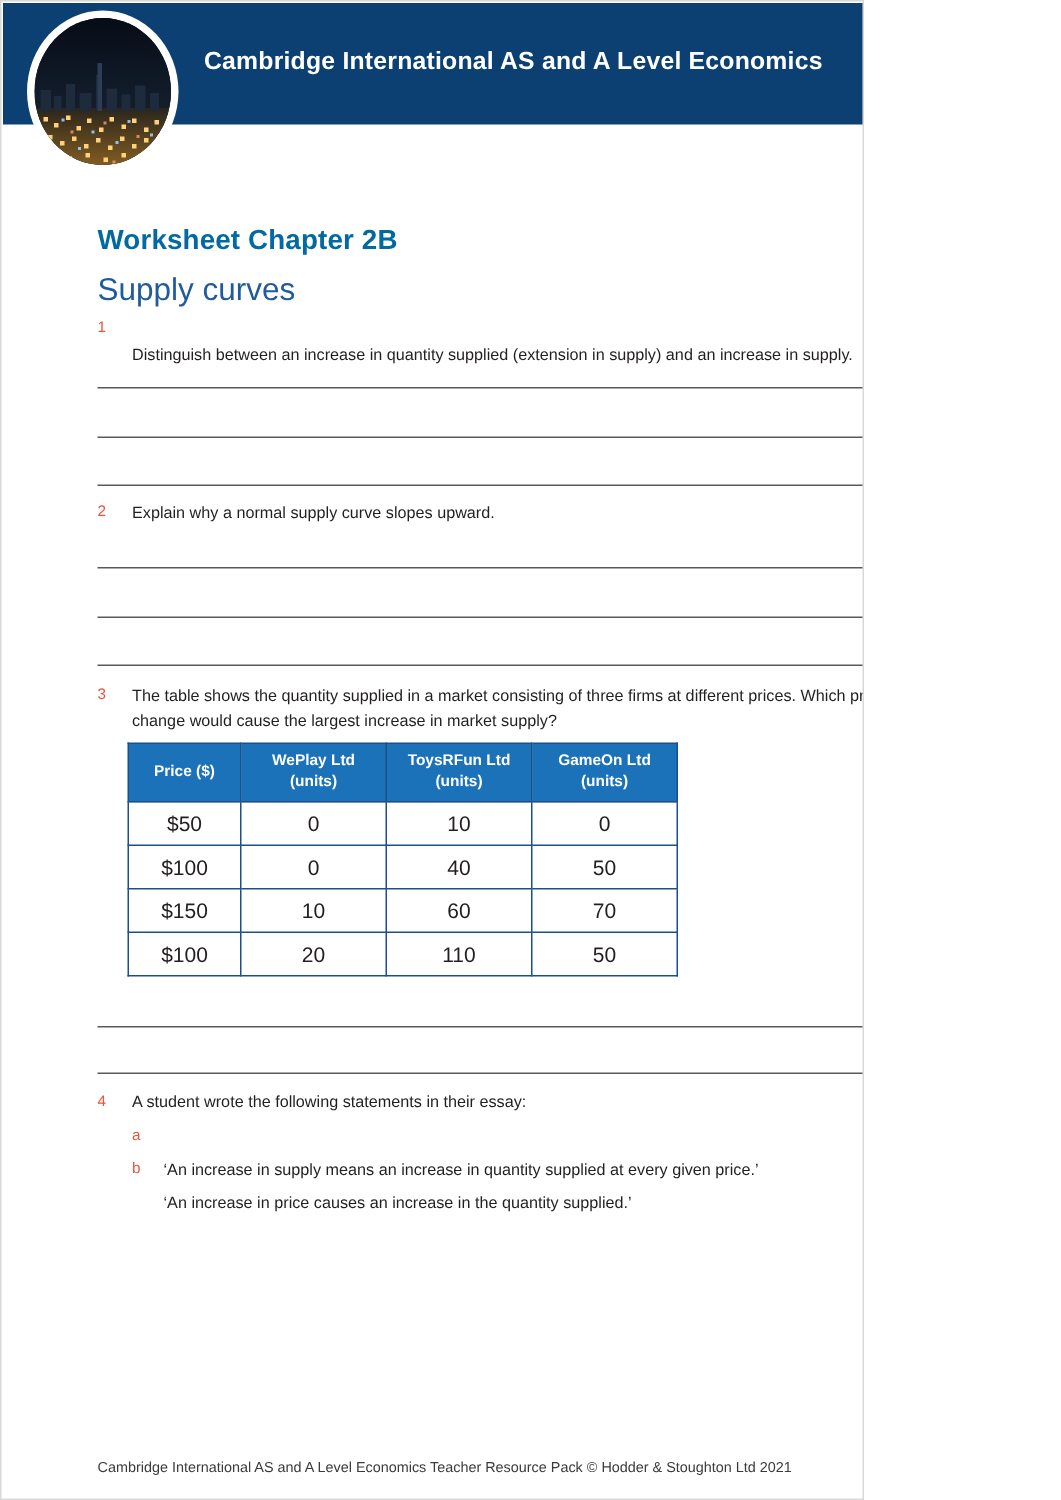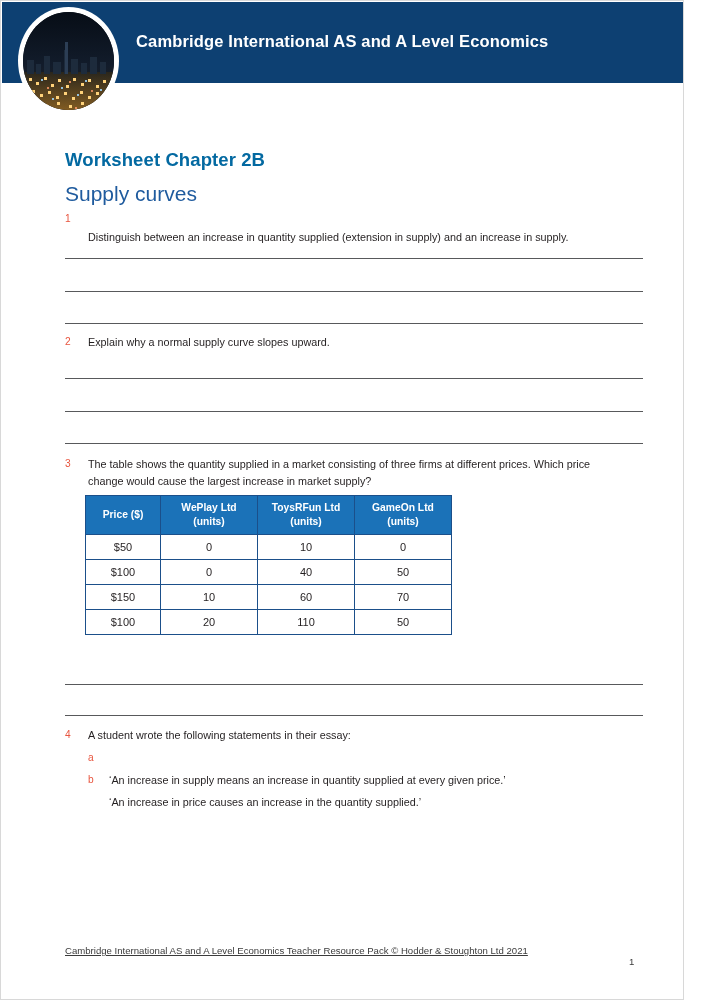--- a/index.html
+++ b/index.html
@@ -5,21 +5,21 @@
   html, body {
     margin: 0;
     padding: 0;
     background: #ffffff;
   }
   body {
     font-family: "Liberation Sans", sans-serif;
   }
   .page {
     position: relative;
-    width: 684px;
+    width: 576px;
     height: 1000px;
     background: #ffffff;
     border: 1px solid #d8d8d8;
     box-sizing: border-box;
     overflow: hidden;
   }
 
   
   .banner {
     position: absolute;
@@ -137,38 +137,37 @@
     font-weight: bold;
     line-height: 14px;
     padding: 5px 4px;
     border: 1.4px solid #1b4f8a;
     text-align: center;
     vertical-align: middle;
   }
   .tbl td {
     background: #ffffff;
     color: #231f20;
-    font-size: 11px;
+    font-size: 14px;
     padding: 6px 4px;
     border: 1.4px solid #1b4f8a;
     text-align: center;
     vertical-align: middle;
   }
   .col-price { width: 66px; margin-top: 33px; }
   .col-firm  { width: 88px; }
 
   
   .footer {
     position: absolute;
     left: 64px;
-    top: 944px;
+    top: 972px;
     font-size: 9.6px;
     color: #3b3b3b;
     white-space: nowrap;
-    text-decoration: underline;
   }
   .pageno {
     position: absolute;
     left: 628px;
     top: 955px;
     font-size: 9.6px;
     color: #3b3b3b;
   }
 </style>
 </head>

